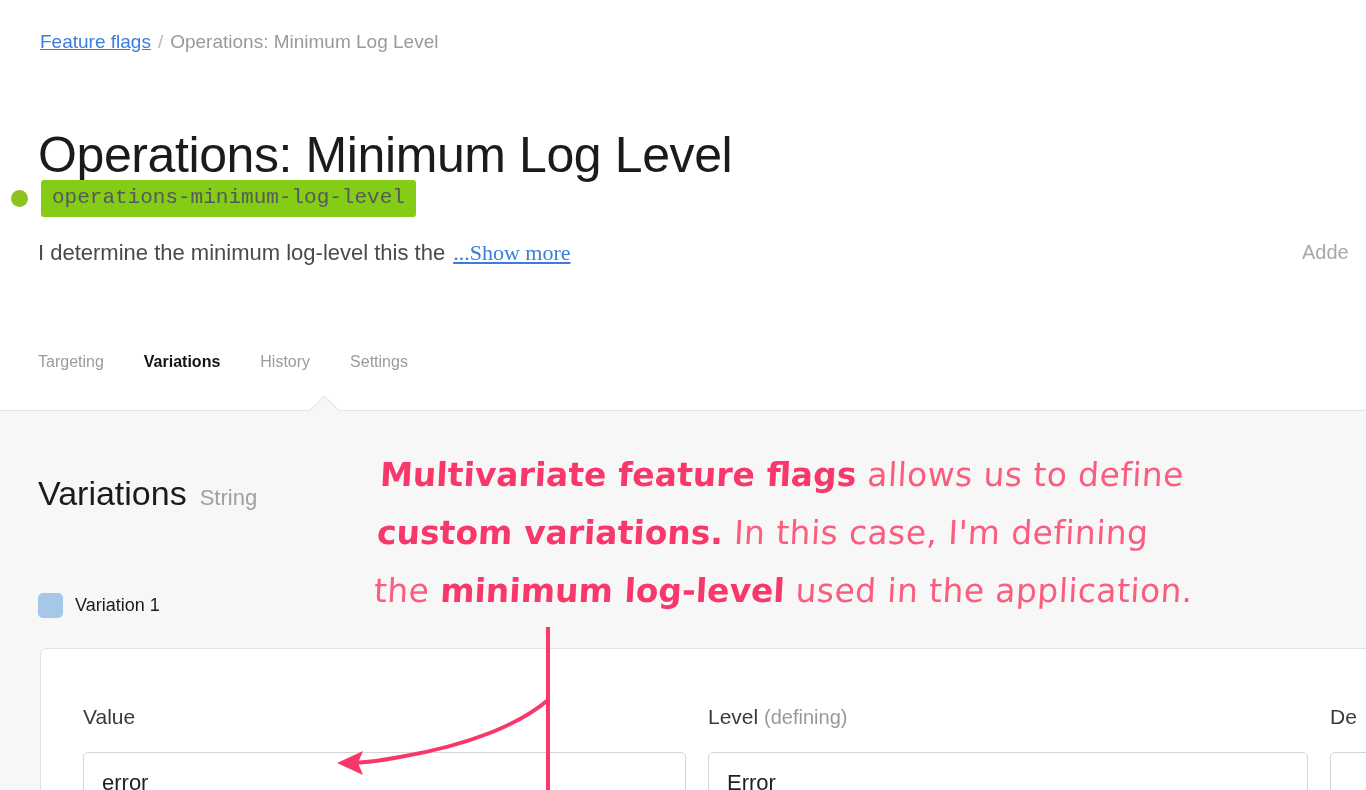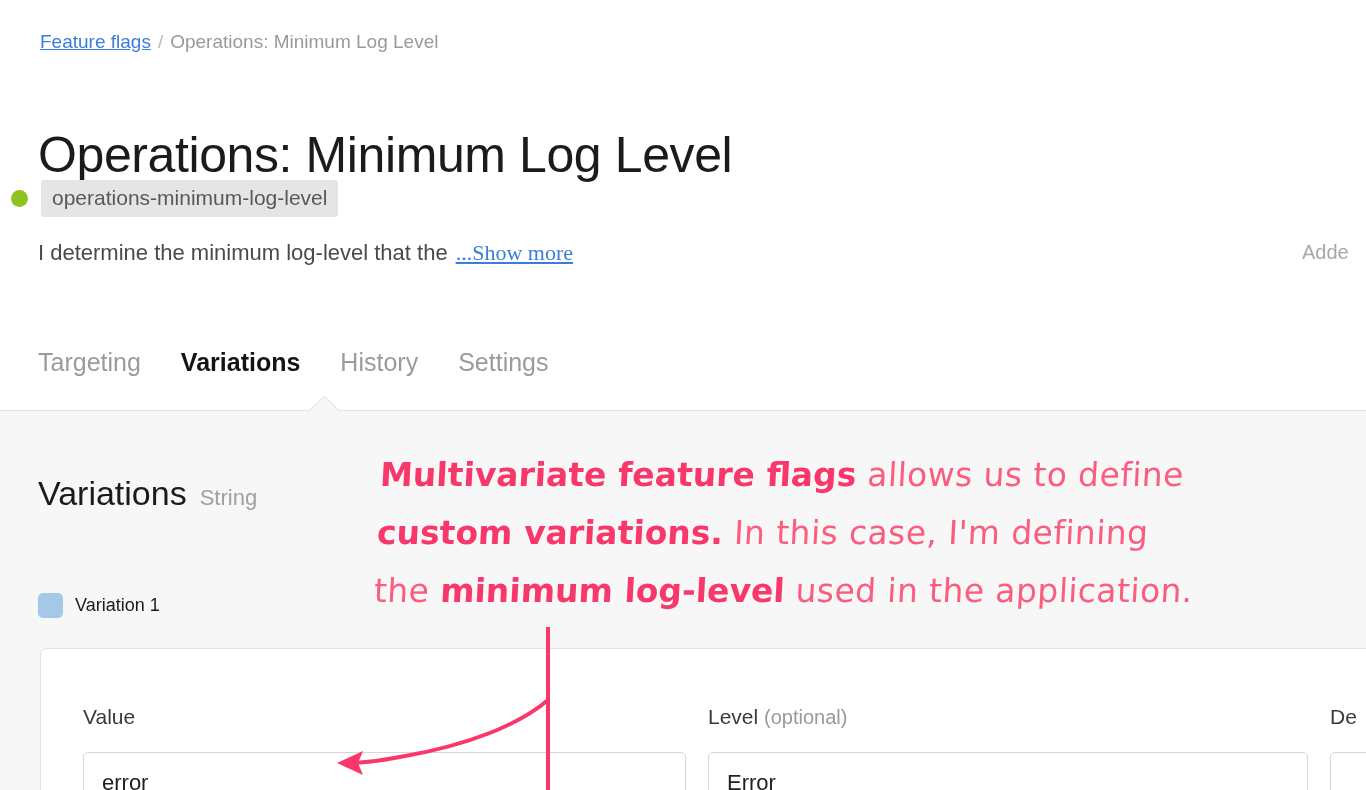--- a/index.html
+++ b/index.html
@@ -62,23 +62,23 @@
     align-items: center;
     gap: 13px;
   }
   .status-dot {
     width: 17px; height: 17px;
     border-radius: 50%;
     background: #8cc321;
     flex: 0 0 auto;
   }
   .flag-key {
-    background: #e5e5e5;
+    background: #84cc16;
     color: #56595c;
-    font-family: Liberation Sans, sans-serif;
+    font-family: Liberation Mono, monospace;
     font-size: 21px;
     line-height: 30px;
     padding: 3px 11px 4px 11px;
     border-radius: 3px;
     white-space: nowrap;
   }
 
   
   .description {
     position: absolute;
@@ -109,21 +109,21 @@
 
   
   .tabs {
     position: absolute;
     left: 38px; top: 345px;
     display: flex;
     align-items: flex-end;
     gap: 40px;
   }
   .tab {
-    font-size: 25px;
+    font-size: 16px;
     line-height: 34px;
     color: #9b9b9b;
     cursor: pointer;
     white-space: nowrap;
     padding-bottom: 2px;
   }
   .tab.active {
     color: #141414;
     font-weight: 700;
   }
@@ -278,21 +278,21 @@
   </div>
 
   <h1 class="page-title">Operations: Minimum Log Level</h1>
 
   <div class="key-row">
     <span class="status-dot"></span>
     <span class="flag-key">operations-minimum-log-level</span>
   </div>
 
   <div class="description">
-    <span>I determine the minimum log-level that the</span><span class="show-more">...Show more</span>
+    <span>I determine the minimum log-level this the</span><span class="show-more">...Show more</span>
   </div>
 
   <div class="meta-right">Adde</div>
 
   <div class="tabs">
     <div class="tab">Targeting</div>
     <div class="tab active">Variations</div>
     <div class="tab">History</div>
     <div class="tab">Settings</div>
   </div>
@@ -314,21 +314,21 @@
       <div class="field-grid">
 
         <div class="field">
           <div class="field-label">Value</div>
           <input class="field-input field-value" type="text" value="error" style="">
         </div>
 
         <div class="field">
           <div class="field-label">
             <span>Level</span>
-            <span class="optional">(optional)</span>
+            <span class="optional">(defining)</span>
           </div>
           <input class="field-input field-name" type="text" value="Error" style="">
         </div>
 
         <div class="field">
           <div class="field-label">De</div>
           <input class="field-input field-desc" type="text" value="" style="">
         </div>
 
       </div>

